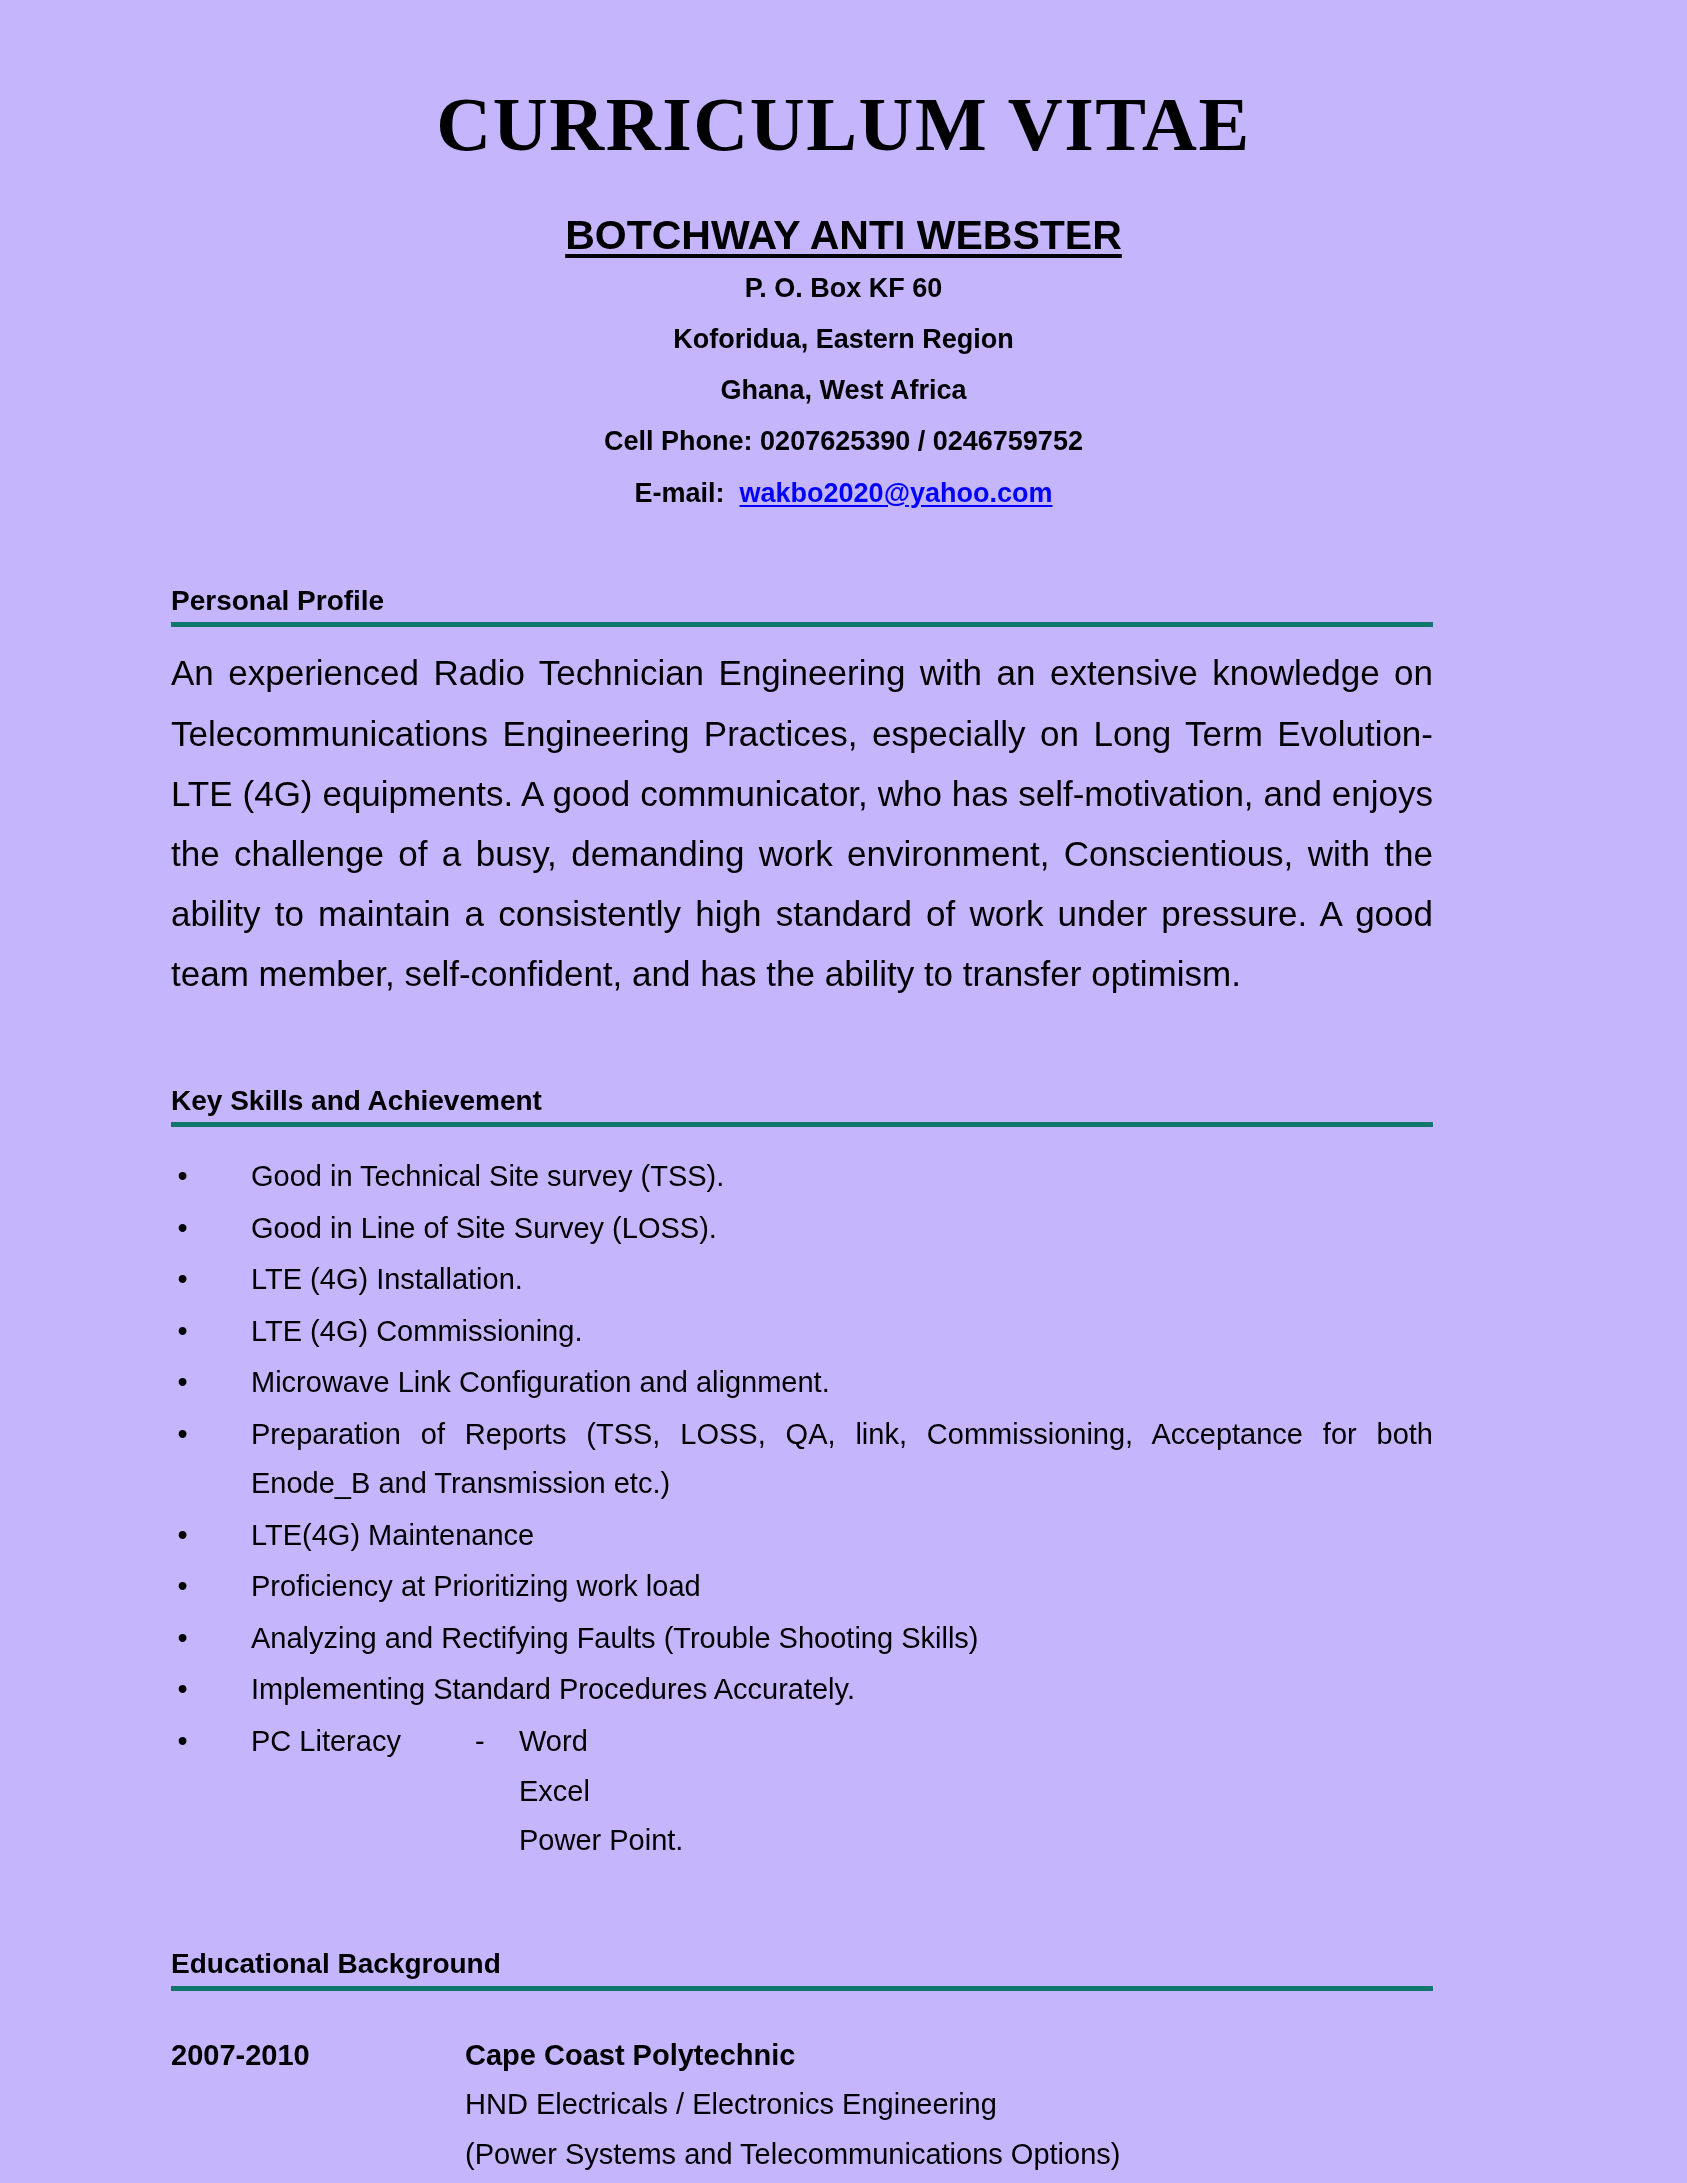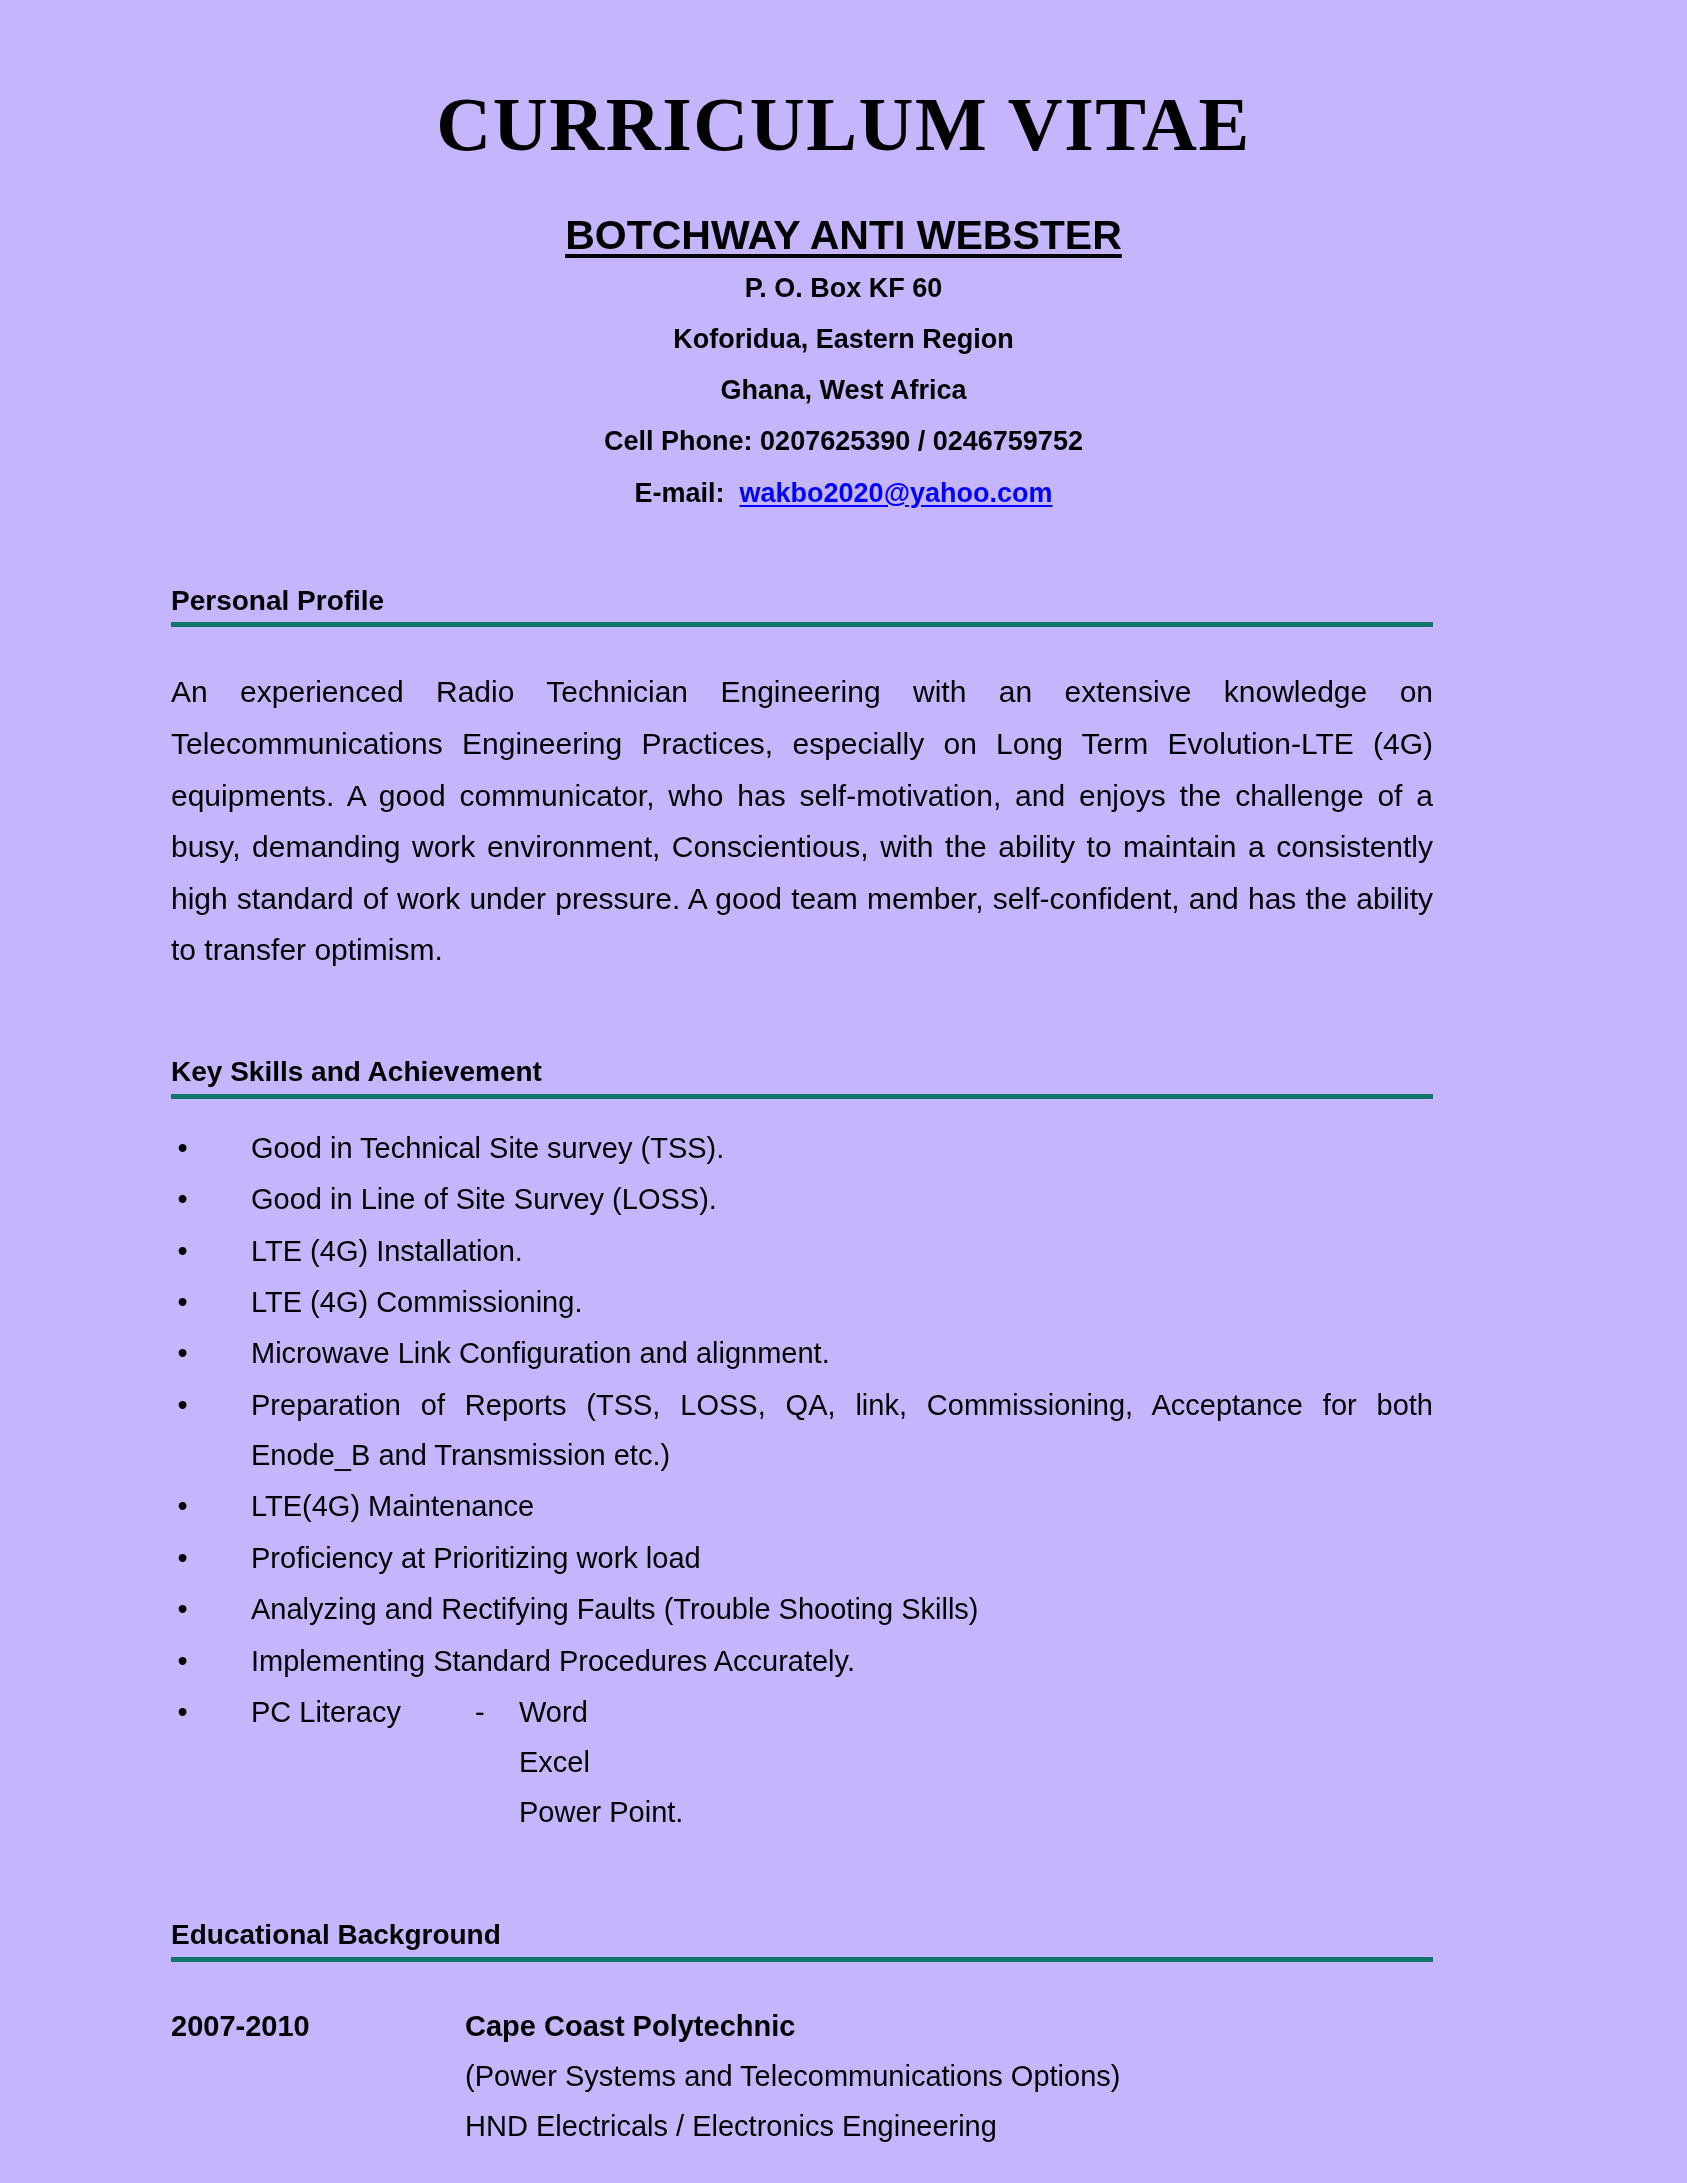--- a/index.html
+++ b/index.html
@@ -69,22 +69,22 @@
     font-size: 28px;
     line-height: 1.2;
     margin: 0;
     padding-bottom: 5px;
     border-bottom: 5px solid #0f766e;
   }
 
   
   .profile-body {
     margin: 0;
-    padding-top: 39px;
-    font-size: 30px;
+    padding-top: 16px;
+    font-size: 35px;
     line-height: 1.72;
     text-align: justify;
     text-justify: inter-word;
   }
 
   
   .skill-list {
     list-style: none;
     margin: 0;
     padding: 25px 0 0 0;
@@ -229,19 +229,19 @@
 
   <div class="gap-xl"></div>
 
   <div class="section">
     <h2 class="section-head">Educational  Background</h2>
 
     <div class="edu-block">
       <div class="edu-row">
         <span class="edu-years">2007-2010</span><span class="edu-school">Cape Coast Polytechnic</span>
       </div>
+      <div class="edu-row edu-detail">HND Electricals / Electronics Engineering</div>
       <div class="edu-row edu-detail">(Power Systems and Telecommunications  Options)</div>
-      <div class="edu-row edu-detail">HND Electricals / Electronics Engineering</div>
     </div>
   </div>
 
 </div>
 
 
 </body></html>

